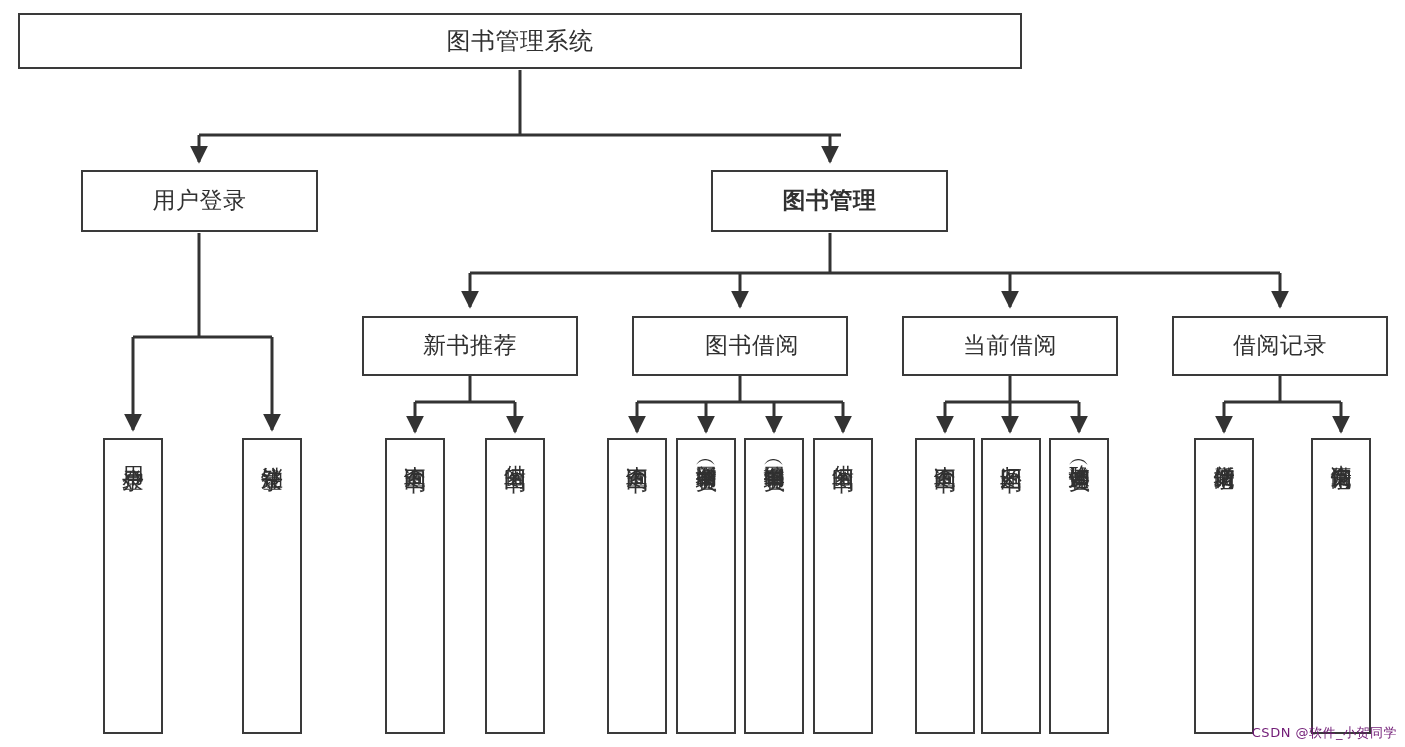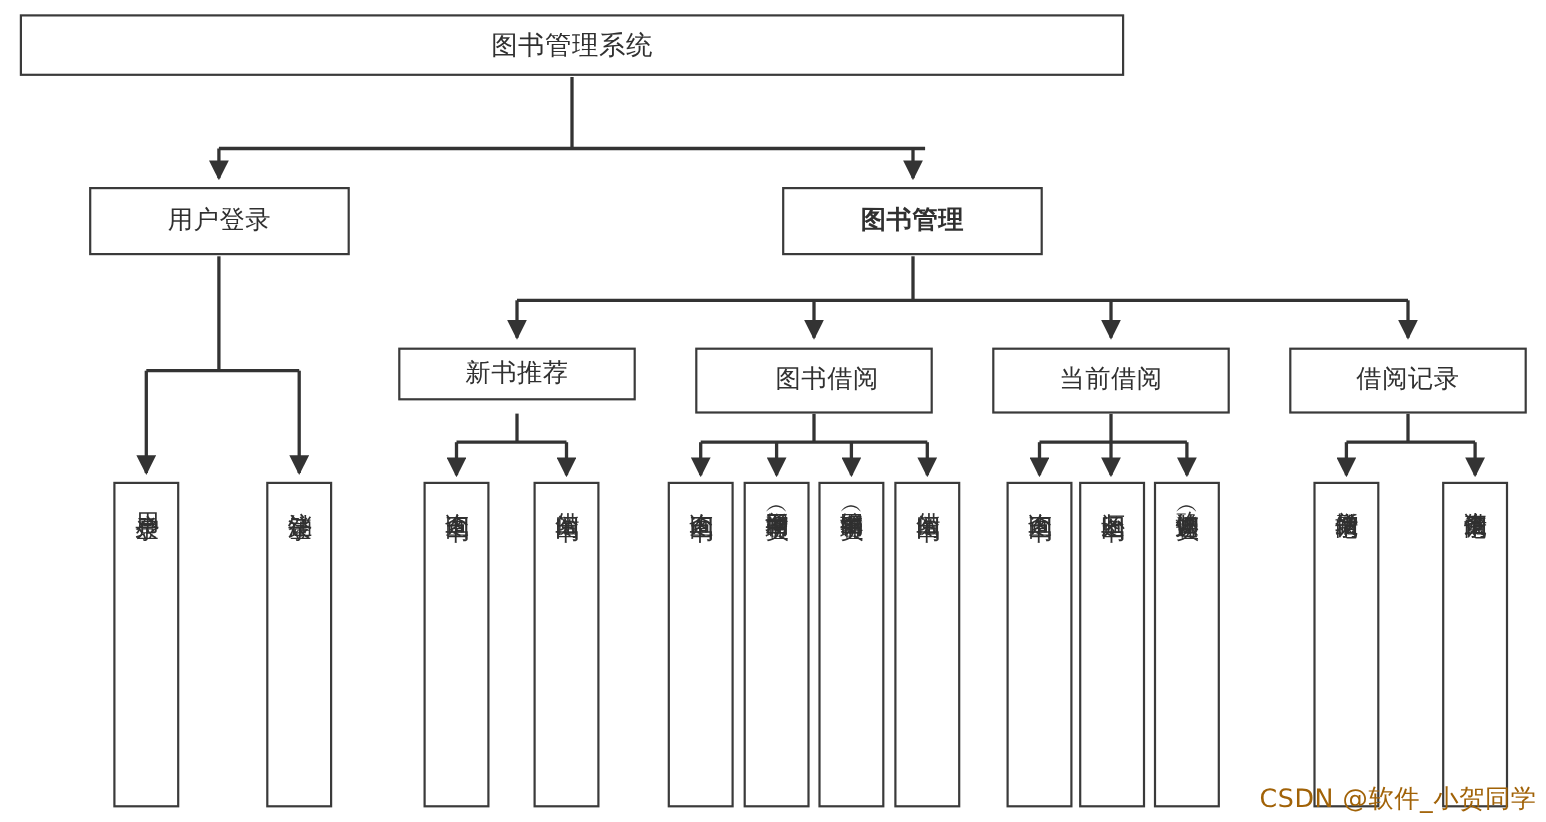--- a/index.html
+++ b/index.html
@@ -66,22 +66,22 @@
     white-space: nowrap;
   }
   .node.leaf.tall-text .node-label {
     font-size: 21px;
     letter-spacing: 1px;
   }
   #watermark {
     position: absolute;
     right: 8px;
     bottom: 5px;
-    font-size: 23px;
-    color: #a16207;
+    font-size: 13px;
+    color: #701a75;
     letter-spacing: 0.5px;
     white-space: nowrap;
     user-select: none;
   }
 </style>
 </head>
 <body>
 
 <div id="diagram-root">
 
@@ -140,21 +140,21 @@
     <span class="node-label">图书管理系统</span>
   </div>
 
   <div class="node horiz" style="left:81px; top:170px; width:237px; height:62px;">
     <span class="node-label">用户登录</span>
   </div>
   <div class="node horiz" style="left:711px; top:170px; width:237px; height:62px;font-weight:bold;">
     <span class="node-label">图书管理</span>
   </div>
 
-  <div class="node horiz" style="left:362px; top:316px; width:216px; height:48px;">
+  <div class="node horiz" style="left:362px; top:316px; width:216px; height:60px;">
     <span class="node-label">新书推荐</span>
   </div>
   <div class="node horiz" style="left:632px; top:316px; width:216px; height:60px;padding-left:24px;">
     <span class="node-label">图书借阅</span>
   </div>
   <div class="node horiz" style="left:1172px; top:316px; width:216px; height:60px;">
     <span class="node-label">借阅记录</span>
   </div>
   <div class="node horiz" style="left:902px; top:316px; width:216px; height:60px;">
     <span class="node-label">当前借阅</span>

